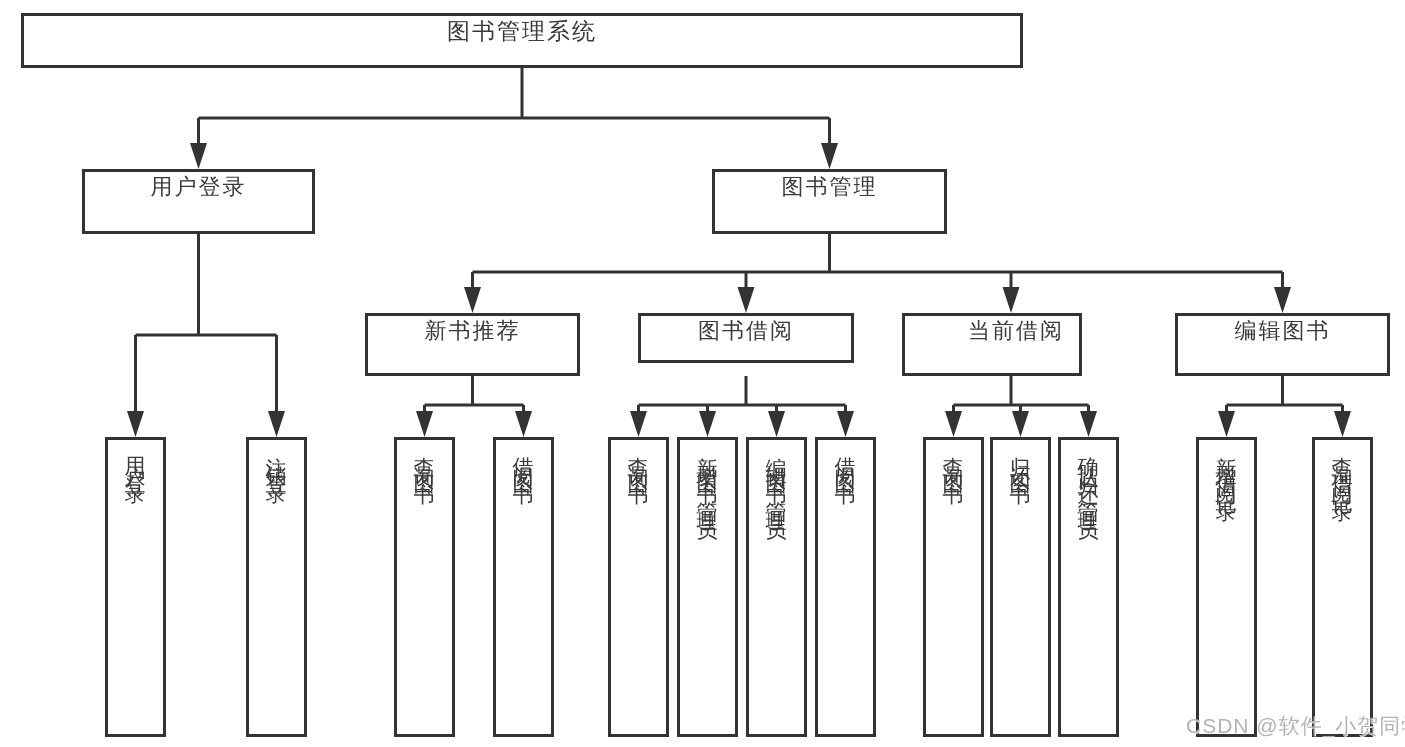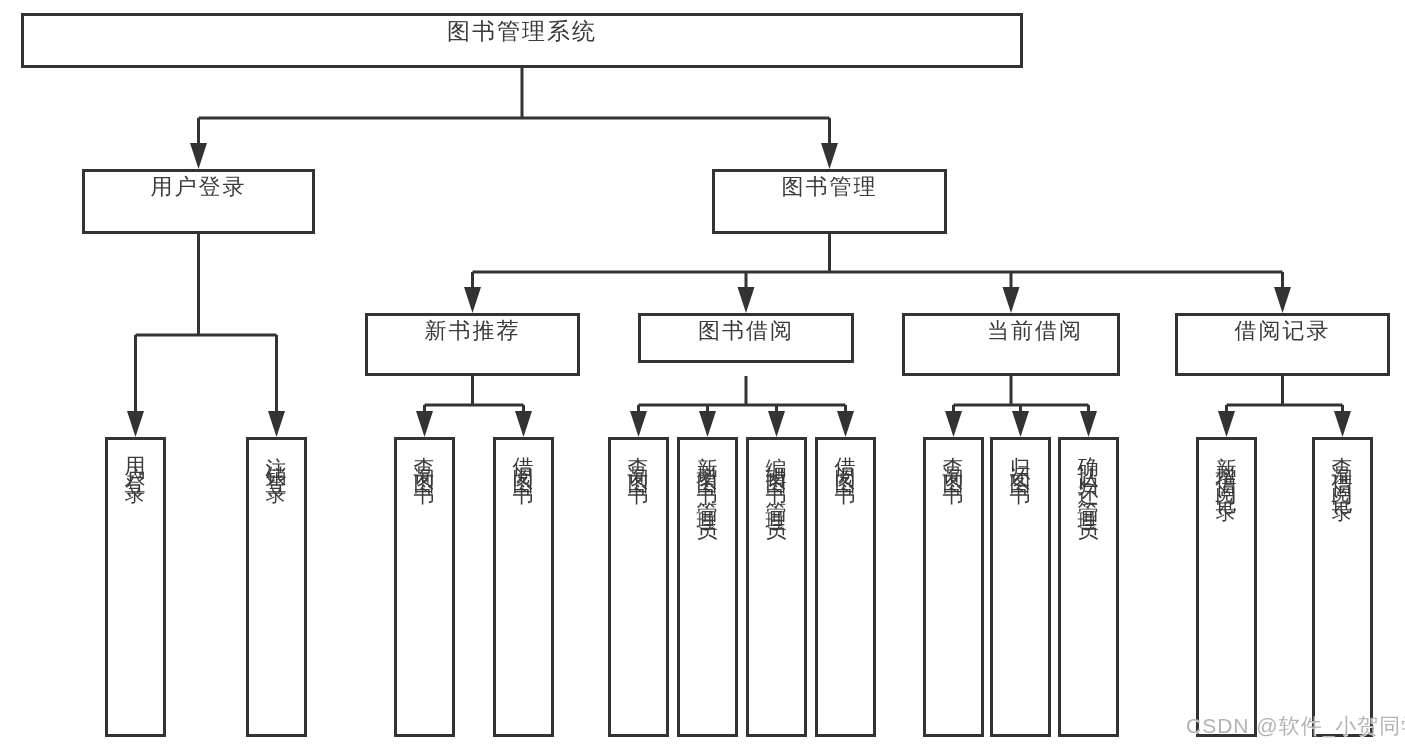--- a/index.html
+++ b/index.html
@@ -107,25 +107,25 @@
   <div class="box" style="left:712px; top:169px; width:235px; height:65px;">
     <span class="h-label">图书管理</span>
   </div>
 
   <div class="box" style="left:365px; top:313px; width:215px; height:63px;font-family:Liberation Mono, monospace;">
     <span class="h-label">新书推荐</span>
   </div>
   <div class="box" style="left:638px; top:313px; width:216px; height:50px;">
     <span class="h-label">图书借阅</span>
   </div>
-  <div class="box" style="left:902px; top:313px; width:218px; height:63px;padding-left:48px;">
+  <div class="box" style="left:902px; top:313px; width:180px; height:63px;padding-left:48px;">
     <span class="h-label">当前借阅</span>
   </div>
   <div class="box" style="left:1175px; top:313px; width:215px; height:63px;">
-    <span class="h-label">借阅记录</span>
+    <span class="h-label">编辑图书</span>
   </div>
 
   <div class="box leaf" style="left:105px; top:437px; width:61px; height:300px;">
     <span class="v-label">用户登录</span>
   </div>
   <div class="box leaf" style="left:246px; top:437px; width:61px; height:300px;">
     <span class="v-label">注销登录</span>
   </div>
 
   <div class="box leaf" style="left:394px; top:437px; width:61px; height:300px;">

